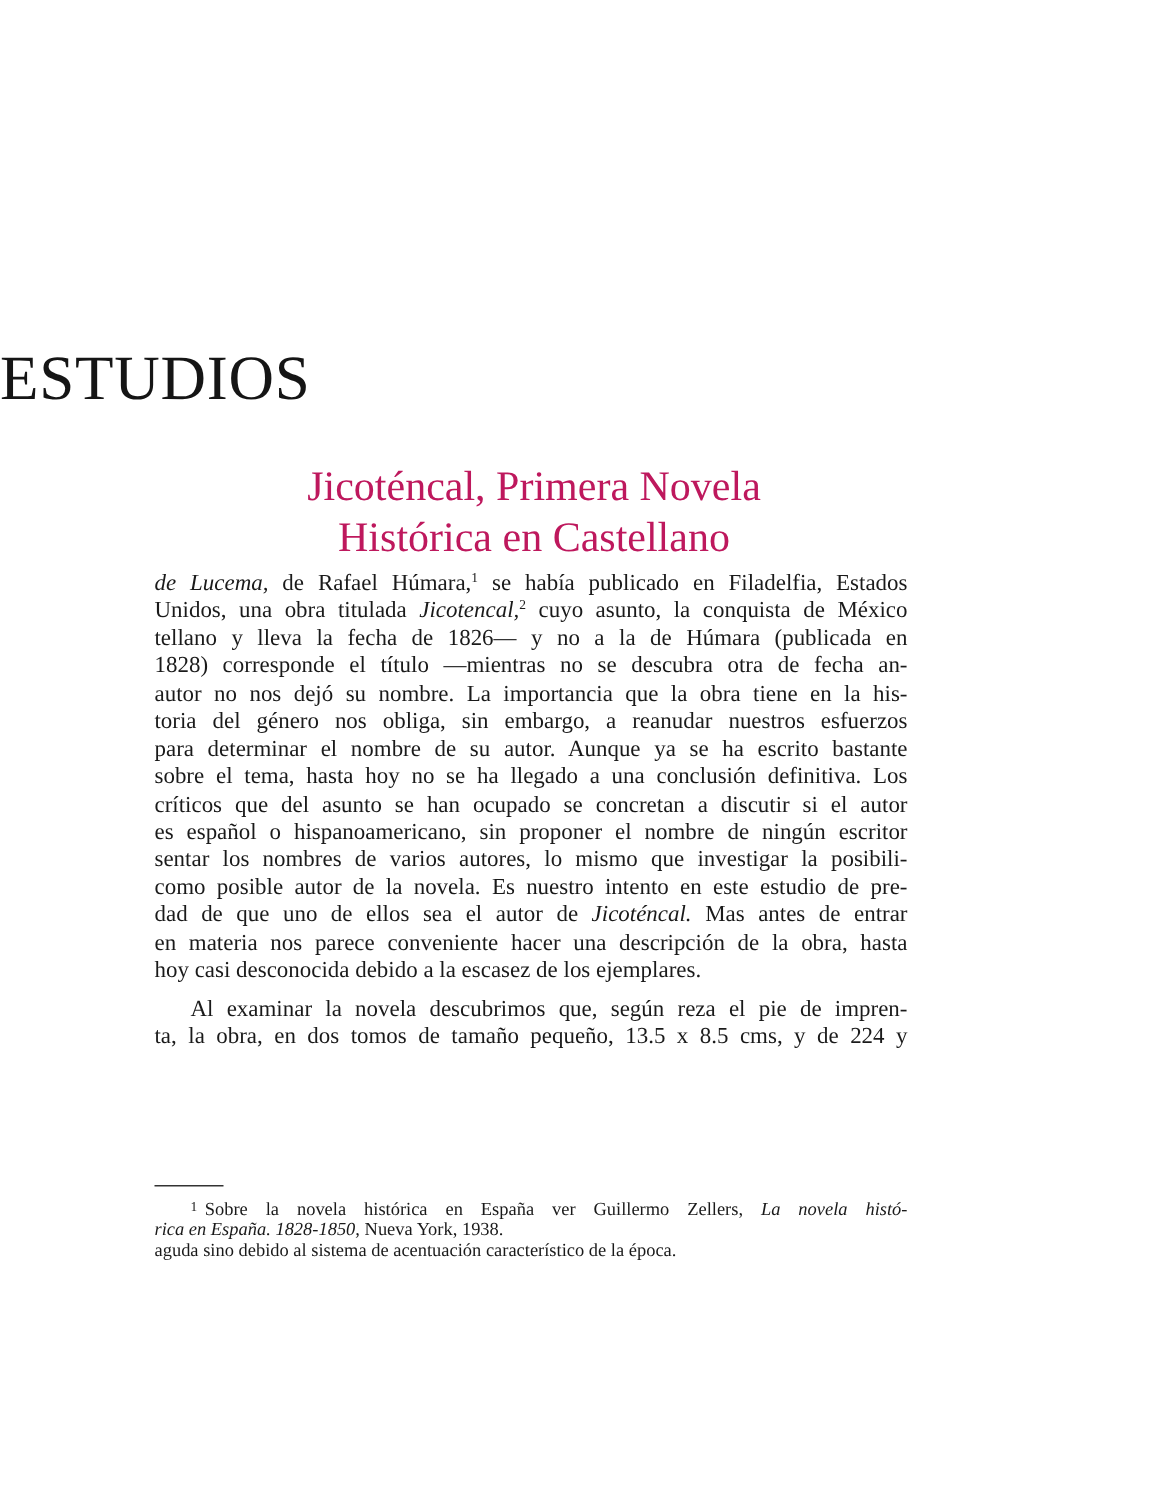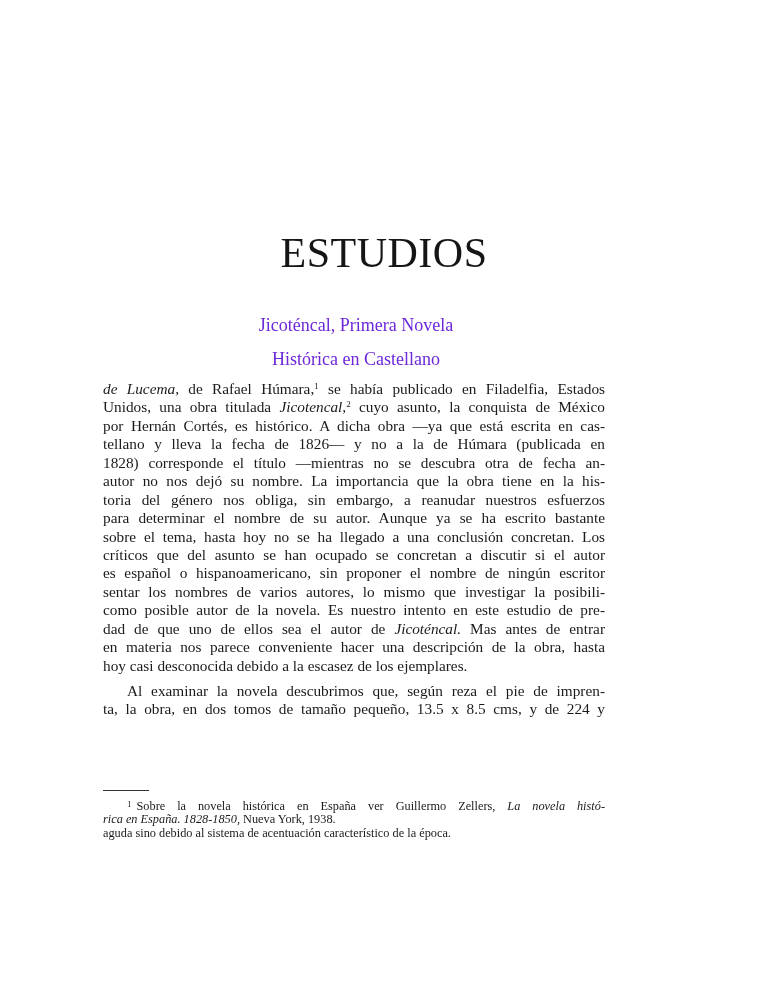--- a/index.html
+++ b/index.html
@@ -1,26 +1,26 @@
 <!DOCTYPE html>
 <html><head>
 <meta charset="utf-8">
 <style>
   html, body { margin: 0; padding: 0; }
   body {
     width: 768px; height: 994px; background: #ffffff; position: relative; overflow: hidden;
     font-family: "Liberation Serif", "DejaVu Serif", serif; color: #1a1a1a;
   }
   .section-title {
-    position: absolute; left: 0; width: 768px; top: 232px; text-align: center;
+    position: absolute; left: 0; width: 768px; top: 232px; text-align: left;
     font-size: 42px; letter-spacing: 0.5px; color: #151515; line-height: 1;
   }
   .article-title {
     position: absolute; left: 0; width: 712px; top: 308px; text-align: center;
-    font-size: 18px; line-height: 34px; color: #6d28d9;
+    font-size: 28px; line-height: 34px; color: #be185d;
   }
   .body-text {
     position: absolute; left: 103px; width: 502px; top: 380px;
     font-size: 15.3px; line-height: 18.45px; text-align: justify;
   }
   .body-text p { margin: 0; }
   .line { display: block; text-align: justify; text-align-last: justify; white-space: nowrap; height: 18.45px; }
   .line.last { text-align-last: left; }
   .line.indent { padding-left: 24px; }
   .para-gap { height: 7px; }
@@ -45,27 +45,26 @@
 
 <div class="article-title">
   <div>Jicoténcal, Primera Novela</div>
   <div>Histórica en Castellano</div>
 </div>
 
 <div class="body-text" id="body-text">
     <p>
       <span class="line"><i>de Lucema,</i> de Rafael Húmara,<sup>1</sup> se había publicado en Filadelfia, Estados</span>
       <span class="line">Unidos, una obra titulada <i>Jicotencal,</i><sup>2</sup> cuyo asunto, la conquista de México</span>
-      <span class="line">por Hernán Cortés, es histórico.  A dicha obra —ya que está escrita en cas-</span>
       <span class="line">tellano y lleva la fecha de 1826— y no a la de Húmara (publicada en</span>
       <span class="line">1828) corresponde el título —mientras no se descubra otra de fecha an-</span>
       <span class="line">autor no nos dejó su nombre.  La importancia que la obra tiene en la his-</span>
       <span class="line">toria del género nos obliga, sin embargo, a reanudar nuestros esfuerzos</span>
       <span class="line">para determinar el nombre de su autor.  Aunque ya se ha escrito bastante</span>
-      <span class="line">sobre el tema, hasta hoy no se ha llegado a una conclusión concretan.  Los</span>
+      <span class="line">sobre el tema, hasta hoy no se ha llegado a una conclusión definitiva.  Los</span>
       <span class="line">críticos que del asunto se han ocupado se concretan a discutir si el autor</span>
       <span class="line">es español o hispanoamericano, sin proponer el nombre de ningún escritor</span>
       <span class="line">sentar los nombres de varios autores, lo mismo que investigar la posibili-</span>
       <span class="line">como posible autor de la novela.  Es nuestro intento en este estudio de pre-</span>
       <span class="line">dad de que uno de ellos sea el autor de <i>Jicoténcal.</i>  Mas antes de entrar</span>
       <span class="line">en materia nos parece conveniente hacer una descripción de la obra, hasta</span>
       <span class="line last">hoy casi desconocida debido a la escasez de los ejemplares.</span>
     </p>
     <div class="para-gap"></div>
     <p>

